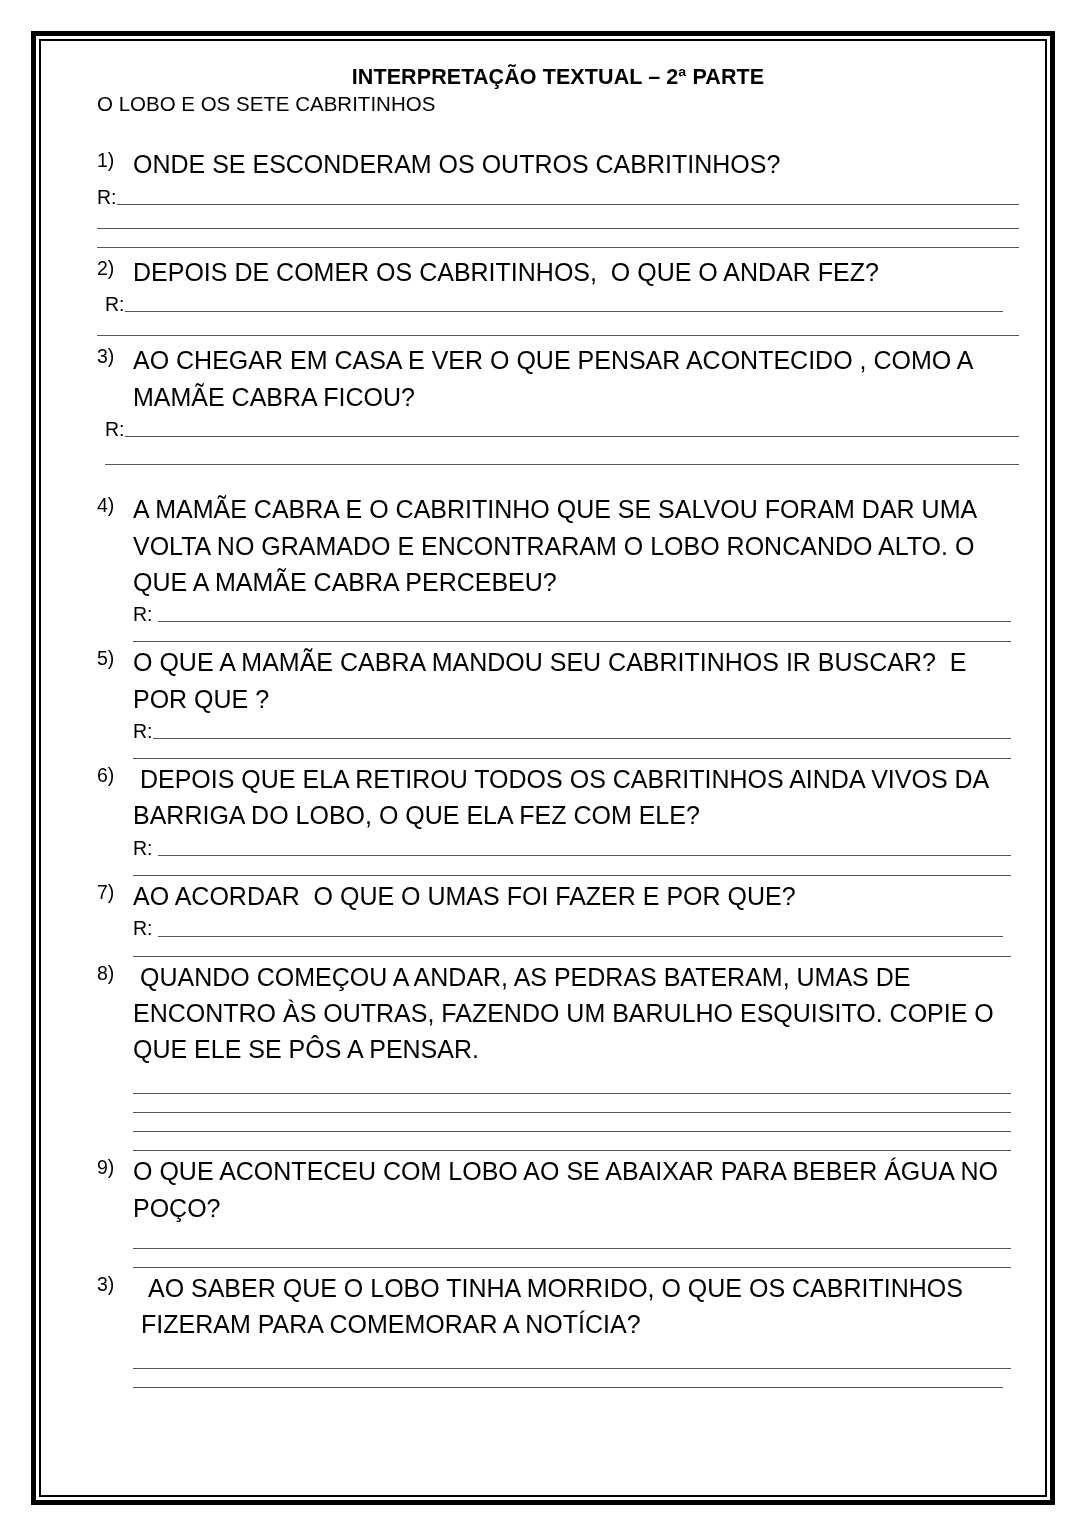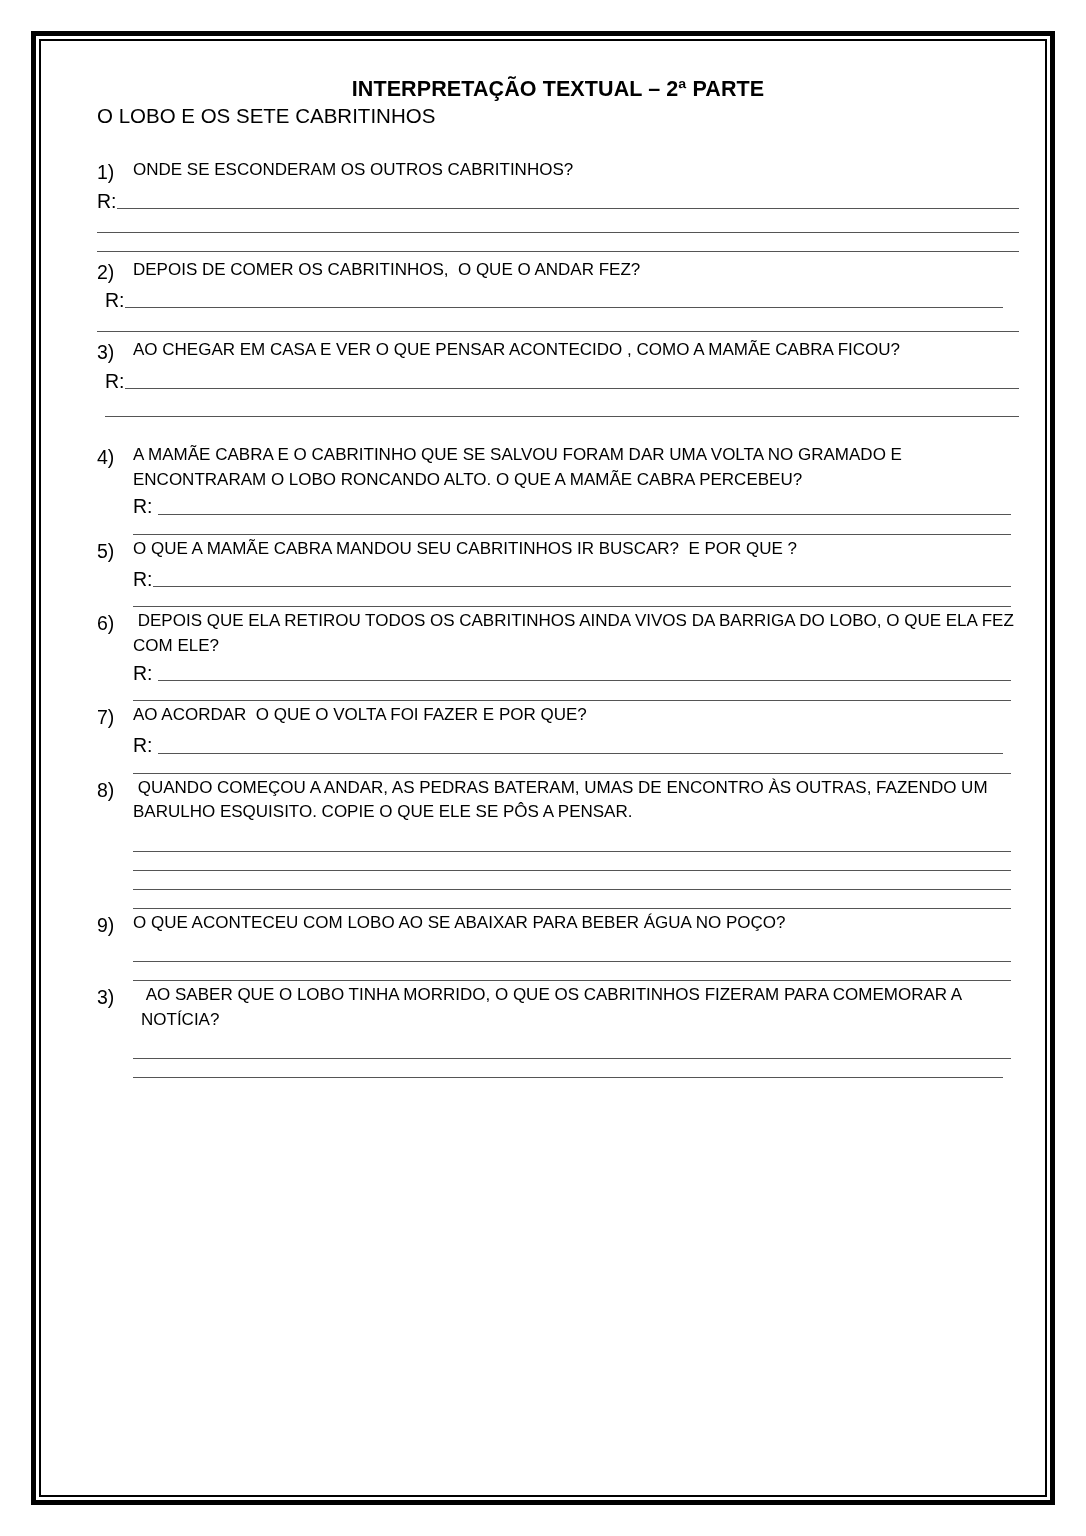--- a/index.html
+++ b/index.html
@@ -36,21 +36,21 @@
     background: #ffffff;
   }
 
   
   .sheet {
     position: absolute;
     left: 0;
     top: 0;
     right: 0;
     bottom: 0;
-    padding: 36px 26px 0 56px;
+    padding: 24px 26px 0 56px;
     box-sizing: border-box;
     border-radius: 21px;
   }
 
   
   .doc-title {
     text-align: center;
     font-size: 21.5px;
     font-weight: bold;
     letter-spacing: 0.1px;
@@ -81,21 +81,21 @@
     width: 36px;
     font-size: 19.5px;
     line-height: 1.45;
     white-space: pre;
   }
   .q-num.wide {
     width: 44px;
   }
   .q-text {
     flex: 1 1 auto;
-    font-size: 17px;
+    font-size: 25px;
     line-height: 1.45;
     white-space: pre-wrap;
     padding-right: 4px;
   }
 
   
   .ans-row {
     display: flex;
     align-items: flex-end;
     margin-top: 2px;
@@ -251,21 +251,21 @@
           <div class="rule-row">
               <div class="rule ind-36 trim-8"></div>
             </div>
         </div>
 
         <div class="gap-2"></div>
 
         <div class="question">
           <div class="q-body">
             <div class="q-num">7)</div>
-            <div class="q-text">AO ACORDAR  O QUE O VOLTA FOI FAZER E POR QUE?</div>
+            <div class="q-text">AO ACORDAR  O QUE O UMAS FOI FAZER E POR QUE?</div>
           </div>
           <div class="ans-row ind-36">
             <div class="ans-label">R: </div>
             <div class="rule trim-16"></div>
           </div>
           <div class="gap-14"></div>
           <div class="rule-row">
               <div class="rule ind-36 trim-8"></div>
             </div>
         </div>

